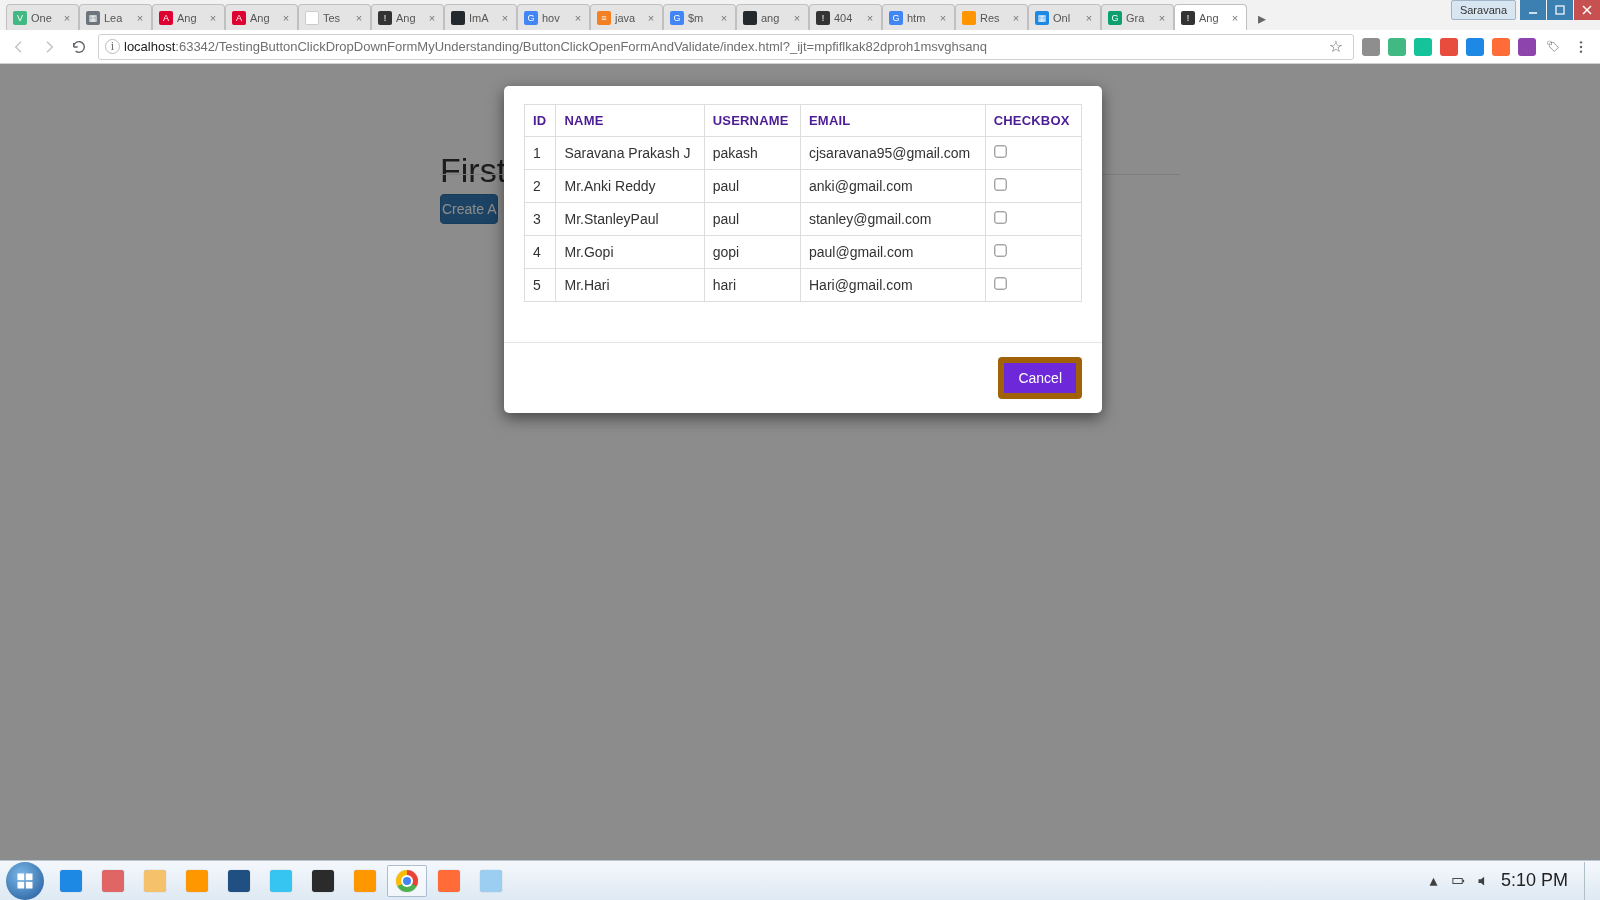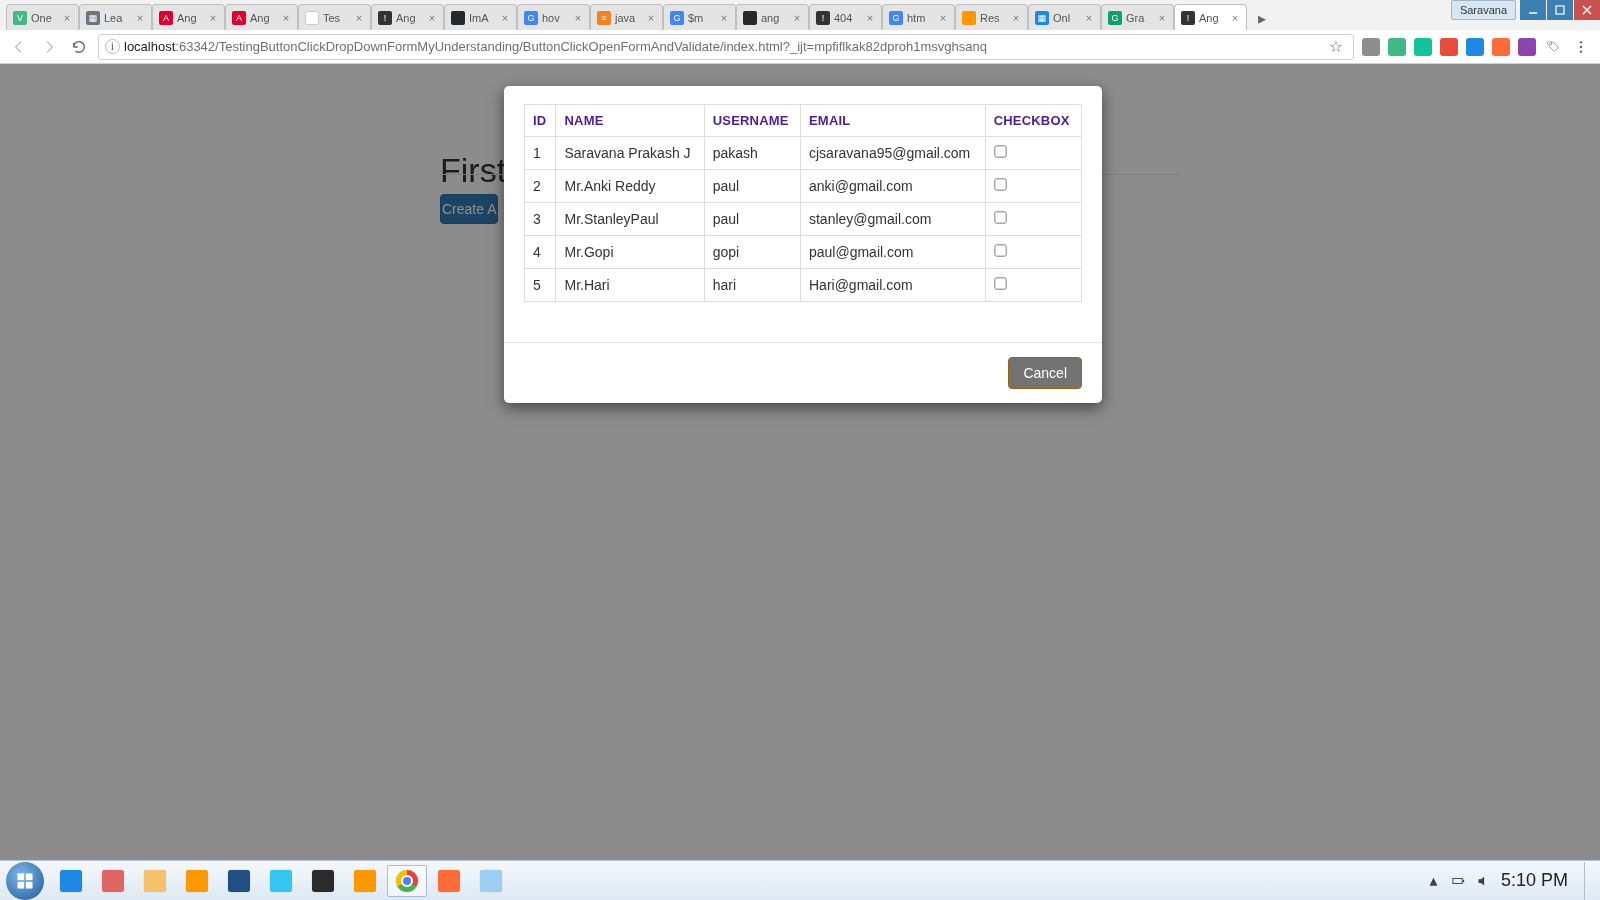--- a/index.html
+++ b/index.html
@@ -47,21 +47,21 @@
   .modal{position:absolute;left:504px;top:22px;width:598px;background:#fff;border-radius:5px;box-shadow:0 5px 15px rgba(0,0,0,.5);}
   .modal-header{padding:16px 20px;border-bottom:1px solid #e5e5e5;}
   .modal-header h4{font-size:22px;font-weight:400;color:#333;}
   .modal-body{padding:18px 20px 40px;}
   table{width:100%;border-collapse:collapse;font-size:14px;color:#333;}
   th,td{border:1px solid #ddd;padding:8px 8px;text-align:left;vertical-align:top;}
   th{font-weight:700;font-size:13px;letter-spacing:0.2px;color:#4c1d95;}
   td.chk{text-align:left;}
   input[type=checkbox]{transform:scale(0.95);}
   .modal-footer{padding:14px 20px;border-top:1px solid #e5e5e5;text-align:right;}
-  .btn-cancel{background:#737373;border:1px solid #a16207;color:#fff;padding:7px 14px;font-size:14px;border-radius:4px;}
+  .btn-cancel{background:#6d28d9;border:6px solid #a16207;color:#fff;padding:7px 14px;font-size:14px;border-radius:4px;}
 
   
   .taskbar{position:absolute;left:0;right:0;bottom:0;height:40px;background:linear-gradient(to bottom,#f4f8fc,#dee9f3);border-top:1px solid #b8c6d2;display:flex;align-items:center;padding:0 6px;}
   .start{width:38px;height:38px;border-radius:50%;background:radial-gradient(circle at 40% 35%,#7db9e8,#1e5799);display:flex;align-items:center;justify-content:center;margin-right:6px;}
   .start svg{width:20px;height:20px;}
   .tb-icon{width:40px;height:32px;margin:0 1px;border-radius:2px;display:flex;align-items:center;justify-content:center;}
   .tb-icon.active{background:rgba(255,255,255,.55);box-shadow:inset 0 0 0 1px rgba(120,150,180,.6);}
   .tray{margin-left:auto;display:flex;align-items:center;gap:10px;padding-right:10px;}
   .tray .clock{font-size:18px;color:#222;}
   .tray-ic{width:15px;height:15px;display:flex;align-items:center;justify-content:center;color:#404040;}

